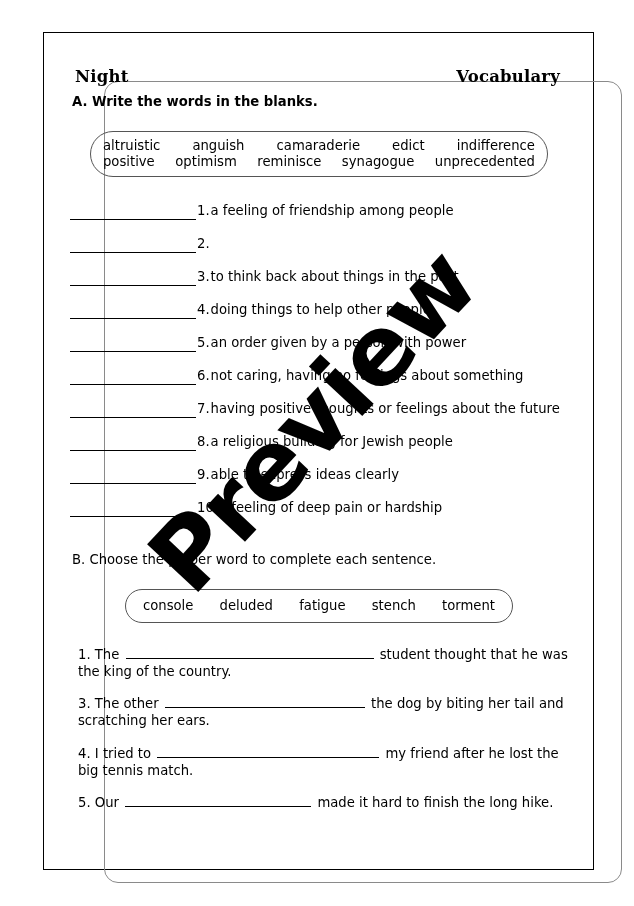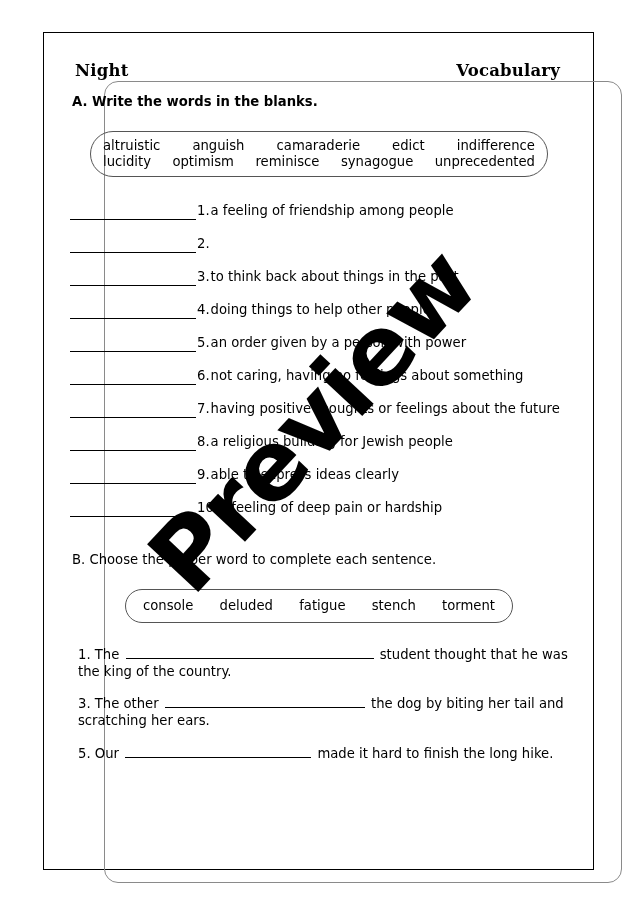--- a/index.html
+++ b/index.html
@@ -36,21 +36,21 @@
     border: 1px solid #8a8a8a;
     border-radius: 14px;
     box-sizing: border-box;
     background: transparent;
   }
 
   
   #worksheet-header {
     position: absolute;
     left: 75px;
-    top: 57px;
+    top: 63px;
     width: 485px;
     height: 26px;
     display: flex;
     align-items: center;
     justify-content: space-between;
     font-family: "DejaVu Serif", serif;
     font-weight: bold;
     font-size: 16.5px;
     letter-spacing: 0.2px;
   }
@@ -185,21 +185,21 @@
 
 <div class="word-bank" id="word-bank-a">
   <div class="bank-row">
     <span class="bank-word">altruistic</span>
     <span class="bank-word">anguish</span>
     <span class="bank-word">camaraderie</span>
     <span class="bank-word">edict</span>
     <span class="bank-word">indifference</span>
   </div>
   <div class="bank-row">
-    <span class="bank-word">lucidity</span>
+    <span class="bank-word">positive</span>
     <span class="bank-word">optimism</span>
     <span class="bank-word">reminisce</span>
     <span class="bank-word">synagogue</span>
     <span class="bank-word">unprecedented</span>
   </div>
 </div>
 
 <div id="definition-list">
 
   <div class="definition-row">
@@ -285,20 +285,26 @@
   </div>
 
 
   <div class="sentence-row">
     <span>3.</span>
     <span>The other</span>
     <span class="sentence-blank blank-w3"></span>
     <span>the dog by biting her tail and scratching her ears.</span>
   </div>
 
+  <div class="sentence-row">
+    <span>4.</span>
+    <span>I tried to</span>
+    <span class="sentence-blank blank-w4"></span>
+    <span>my friend after he lost the big tennis match.</span>
+  </div>
 
   <div class="sentence-row">
     <span>5.</span>
     <span>Our</span>
     <span class="sentence-blank blank-w5"></span>
     <span>made it hard to finish the long hike.</span>
   </div>
 
 </div>
 

